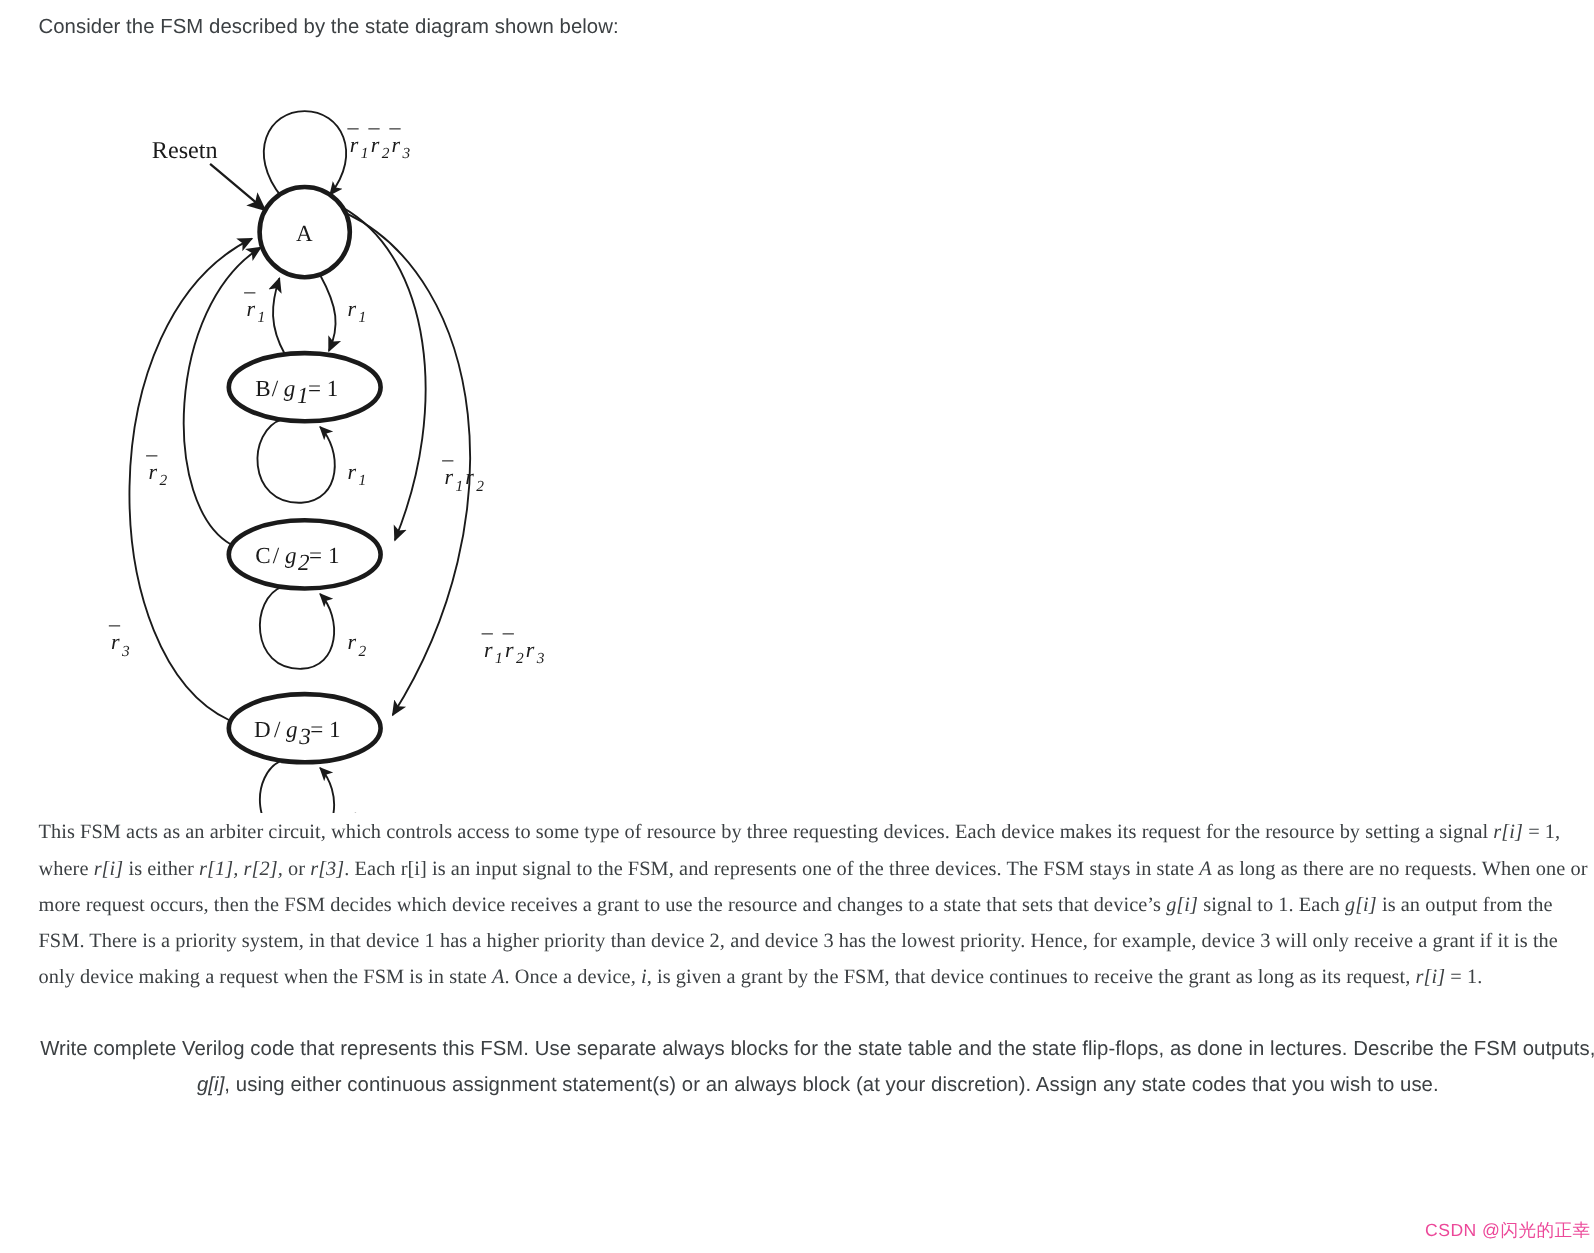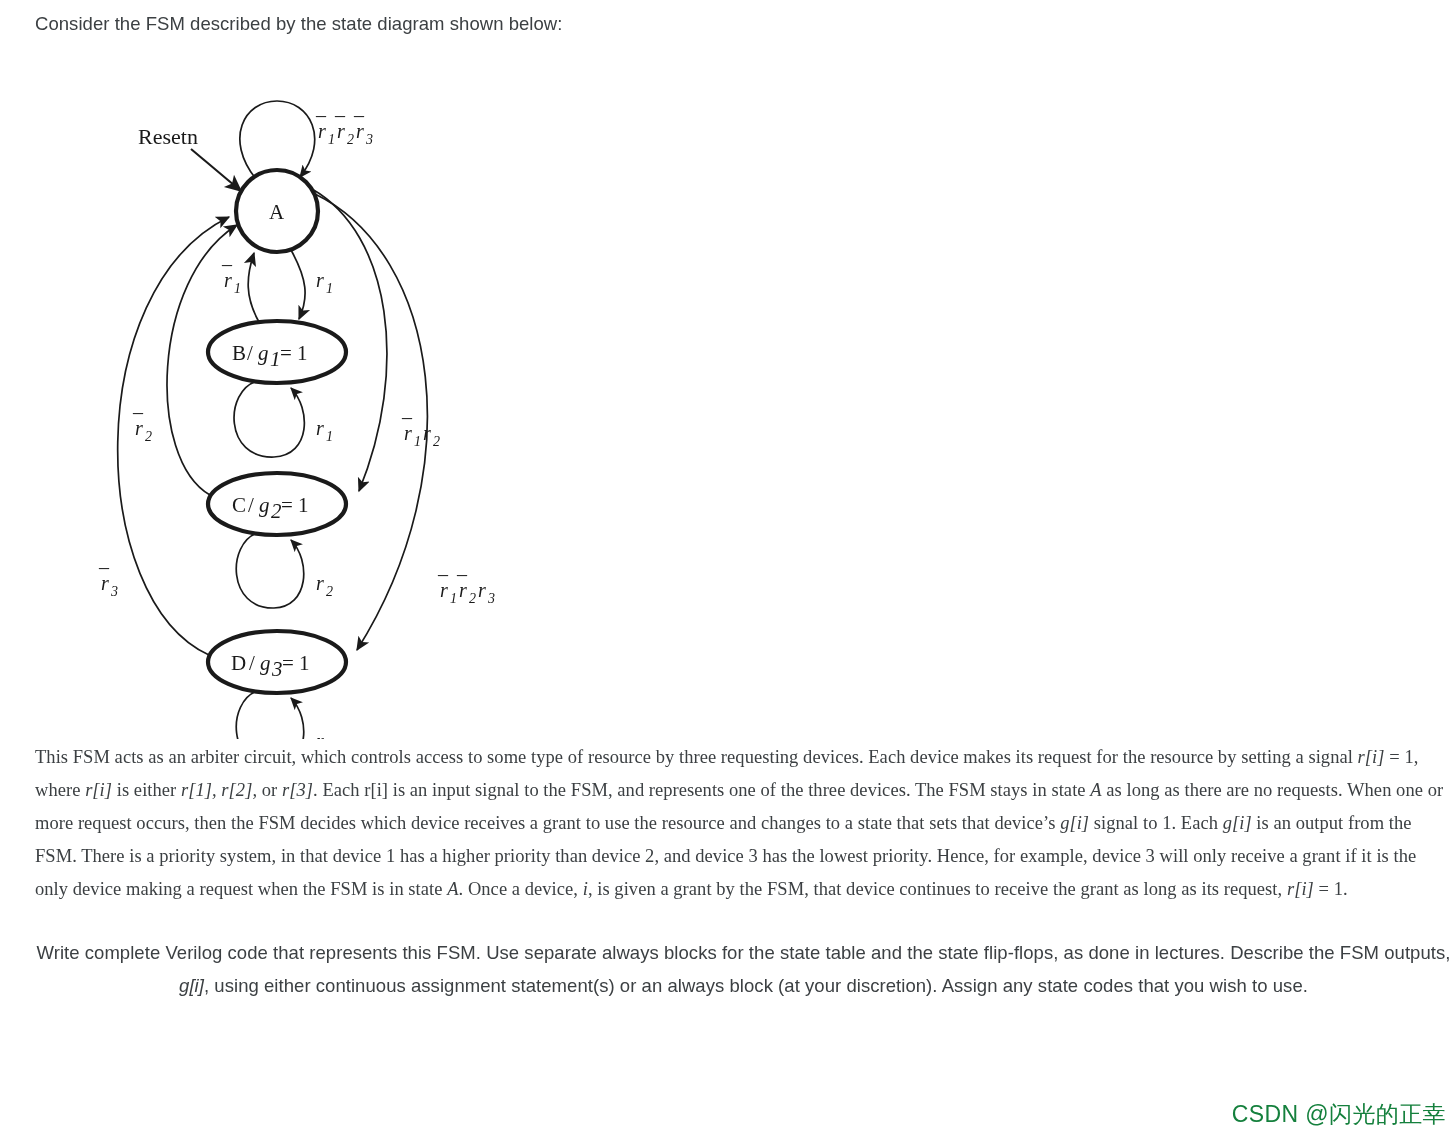--- a/index.html
+++ b/index.html
@@ -46,22 +46,22 @@
     color: #3c4043;
     letter-spacing: 0.05px;
     margin: 0;
   }
   .para-1 { margin-top: 2px; font-family: Liberation Serif, serif; }
   .para-2 { margin-top: 30px; text-align: center; }
   .watermark {
     position: absolute;
     right: 22px;
     bottom: 9px;
-    font-size: 23px;
-    color: #15803d;
+    font-size: 16px;
+    color: #ec4899;
     letter-spacing: 0.4px;
     white-space: nowrap;
   }
   
   text.mlabel {
     font-family: "Liberation Serif", serif;
     fill: #1a1a1a;
   }
   .node-label {
     font-family: "Liberation Serif", serif;

